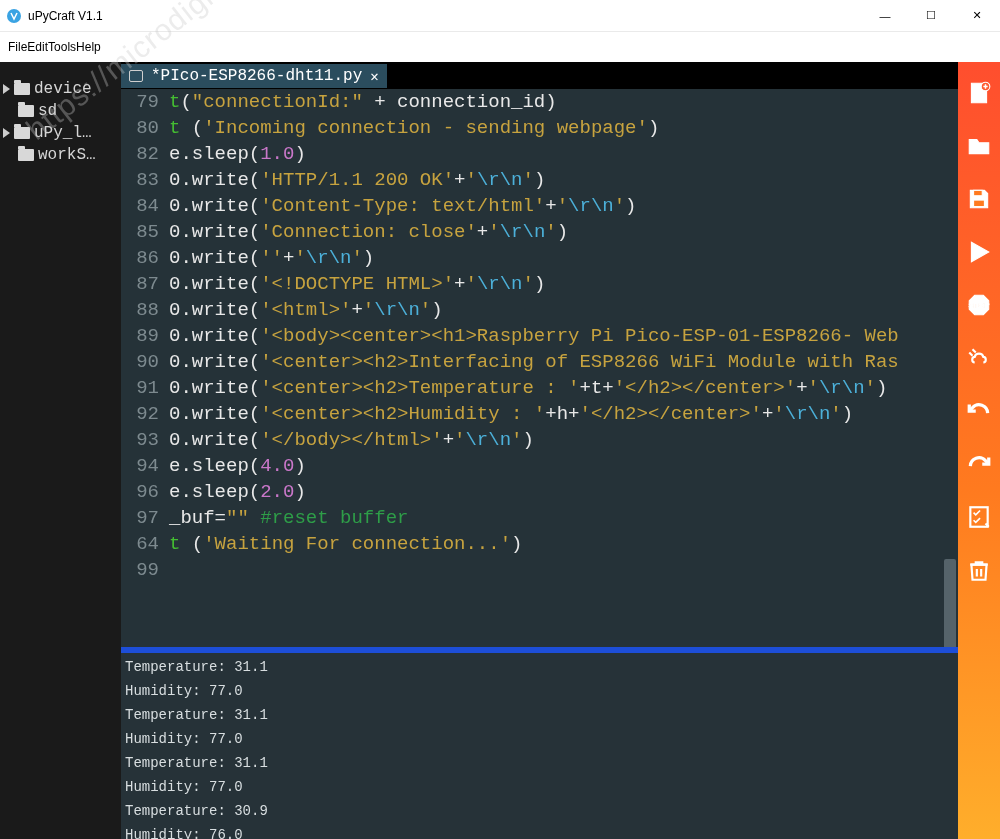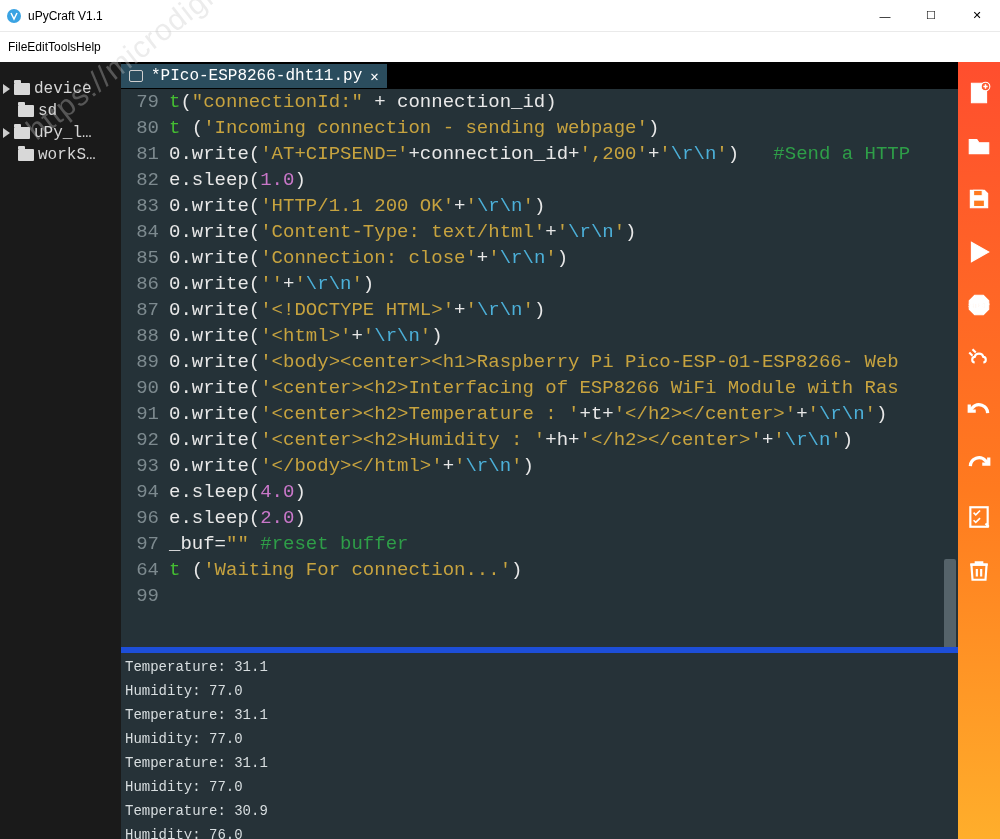--- a/index.html
+++ b/index.html
@@ -99,24 +99,20 @@
       <div class="scroll" id="editor-lines">
           <div class="code-line">
             <div class="ln">79</div>
             <div class="code"><span class="tok-func">t</span><span class="tok-plain">(</span><span class="tok-str">"connectionId:"</span><span class="tok-plain"> + connection_id)</span></div>
           </div>
           <div class="code-line">
             <div class="ln">80</div>
             <div class="code"><span class="tok-func">t</span><span class="tok-plain"> (</span><span class="tok-str">'Incoming connection - sending webpage'</span><span class="tok-plain">)</span></div>
           </div>
           <div class="code-line">
-            <div class="ln">81</div>
-            <div class="code"><span class="tok-plain">0.write(</span><span class="tok-str">'AT+CIPSEND='</span><span class="tok-plain">+connection_id+</span><span class="tok-str">',200'</span><span class="tok-plain">+</span><span class="tok-str">'</span><span class="tok-esc">\r\n</span><span class="tok-str">'</span><span class="tok-plain">)   </span><span class="tok-cmt">#Send a HTTP</span></div>
-          </div>
-          <div class="code-line">
             <div class="ln">82</div>
             <div class="code"><span class="tok-plain">e.sleep(</span><span class="tok-num">1.0</span><span class="tok-plain">)</span></div>
           </div>
           <div class="code-line">
             <div class="ln">83</div>
             <div class="code"><span class="tok-plain">0.write(</span><span class="tok-str">'HTTP/1.1 200 OK'</span><span class="tok-plain">+</span><span class="tok-str">'</span><span class="tok-esc">\r\n</span><span class="tok-str">'</span><span class="tok-plain">)</span></div>
           </div>
           <div class="code-line">
             <div class="ln">84</div>
             <div class="code"><span class="tok-plain">0.write(</span><span class="tok-str">'Content-Type: text/html'</span><span class="tok-plain">+</span><span class="tok-str">'</span><span class="tok-esc">\r\n</span><span class="tok-str">'</span><span class="tok-plain">)</span></div>

